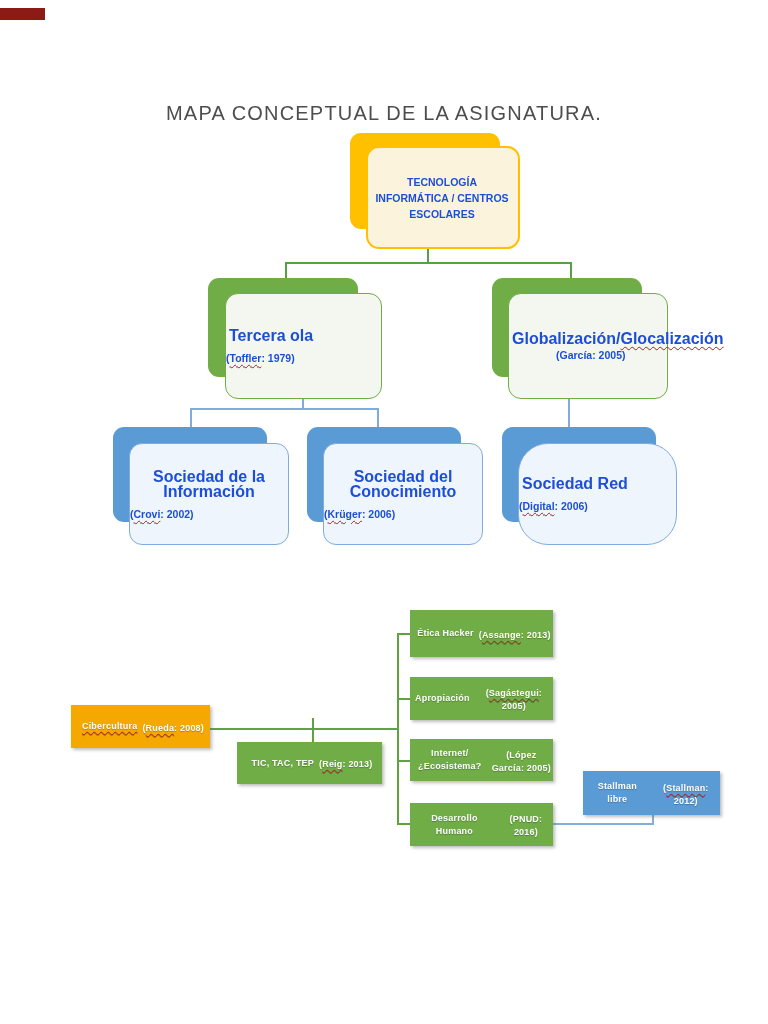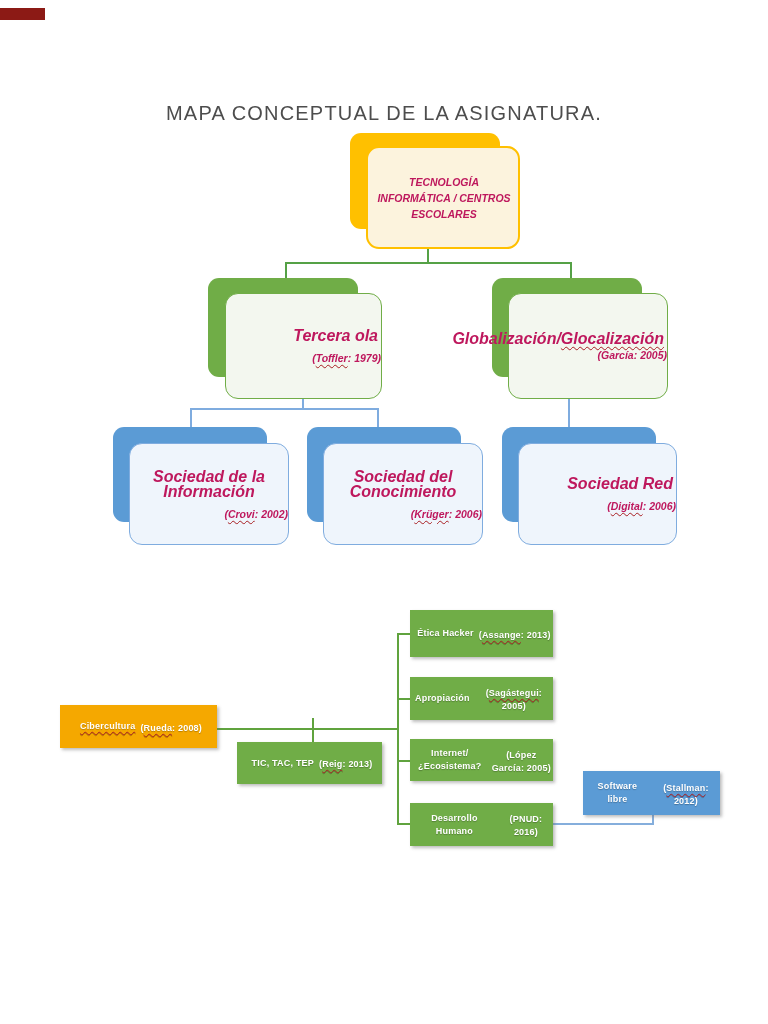--- a/index.html
+++ b/index.html
@@ -23,22 +23,22 @@
   .g2h{height:2px;background:#60A33E;}
   .b2v{width:2px;background:#85AEDC;}
   .b2h{height:2px;background:#85AEDC;}
 
   
   .back{position:absolute;border-radius:11px;}
   .back.gold{background:#FFC000;}
   .back.green{background:#70AD47;}
   .back.blue{background:#5B9BD5;}
   .front{position:absolute;border-radius:13px;display:flex;flex-direction:column;
-         align-items:flex-end;justify-content:center;text-align:center;
-         font-weight:bold;color:#be185d;font-style:italic;}
+         align-items:flex-start;justify-content:center;text-align:center;
+         font-weight:bold;color:#1d4ed8;}
   .front.gold{background:#FCF3DD;border:2px solid #FFC000;}
   .front.green{background:#F3F7EF;border:1.5px solid #70AD47;}
   .front.blue{background:#EFF5FC;border:1.5px solid #7FACDF;}
   .front .label{font-size:16px;line-height:15px;padding:0 3px;}
   .front .cite{font-size:10.5px;margin-top:9px;}
   .front.top3 .label{font-size:10.5px;line-height:16px;width:142px;}
 
   
   .sbox{position:absolute;display:flex;align-items:center;
         justify-content:center;text-align:center;color:#ffffff;font-weight:bold;
@@ -99,36 +99,36 @@
     <div class="cite"><span>(</span><span class="sq">Crovi</span><span>: 2002)</span></div>
   </div>
 
   <div class="back blue" style="left:307px;top:427px;width:154px;height:95px;"></div>
   <div class="front blue" style="left:323px;top:443px;width:158px;height:100px;">
     <div class="label">Sociedad del Conocimiento</div>
     <div class="cite"><span>(</span><span class="sq">Krüger</span><span>: 2006)</span></div>
   </div>
 
   <div class="back blue" style="left:502px;top:427px;width:154px;height:95px;"></div>
-  <div class="front blue" style="left:518px;top:443px;width:157px;height:100px;">
+  <div class="front blue" style="left:518px;top:443px;width:157px;height:100px;border-radius:30px;">
     <div class="label">Sociedad Red</div>
     <div class="cite"><span>(</span><span class="sq">Digital</span><span>: 2006)</span></div>
   </div>
 
   <div class="ln g2h" style="left:208px;top:728px;width:189px;"></div>
   <div class="ln g2v" style="left:312px;top:718px;height:24px;"></div>
   <div class="ln g2v" style="left:397px;top:633px;height:192px;"></div>
   <div class="ln g2h" style="left:397px;top:633px;width:13px;"></div>
   <div class="ln g2h" style="left:397px;top:698px;width:13px;"></div>
   <div class="ln g2h" style="left:397px;top:760px;width:13px;"></div>
   <div class="ln g2h" style="left:397px;top:823px;width:13px;"></div>
   <div class="ln b2h" style="left:553px;top:823px;width:101px;"></div>
   <div class="ln b2v" style="left:652px;top:815px;height:10px;"></div>
 
-  <div class="sbox orange" style="left:60px;top:705px;width:157px;height:43px;">
+  <div class="sbox orange" style="left:71px;top:705px;width:139px;height:43px;">
     <div class="label sq">Cibercultura</div>
     <div class="cite"><span>(</span><span class="sq">Rueda</span><span>: 2008)</span></div>
   </div>
 
 
   <div class="sbox green" style="left:237px;top:742px;width:145px;height:42px;">
     <div class="label">TIC, TAC, TEP</div>
     <div class="cite"><span>(</span><span class="sq">Reig</span><span>: 2013)</span></div>
   </div>
 
@@ -146,17 +146,17 @@
     <div class="label">Internet/¿Ecosistema?</div>
     <div class="cite"><span>(</span><span>López García</span><span>: 2005)</span></div>
   </div>
 
   <div class="sbox green" style="left:410px;top:803px;width:143px;height:43px;">
     <div class="label">Desarrollo Humano</div>
     <div class="cite"><span>(</span><span>PNUD</span><span>: 2016)</span></div>
   </div>
 
   <div class="sbox blue" style="left:583px;top:771px;width:137px;height:44px;">
-    <div class="label">Software libre</div>
+    <div class="label">Stallman libre</div>
     <div class="cite"><span>(</span><span class="sq">Stallman</span><span>: 2012)</span></div>
   </div>
 
 </div>
 
 </body></html>

